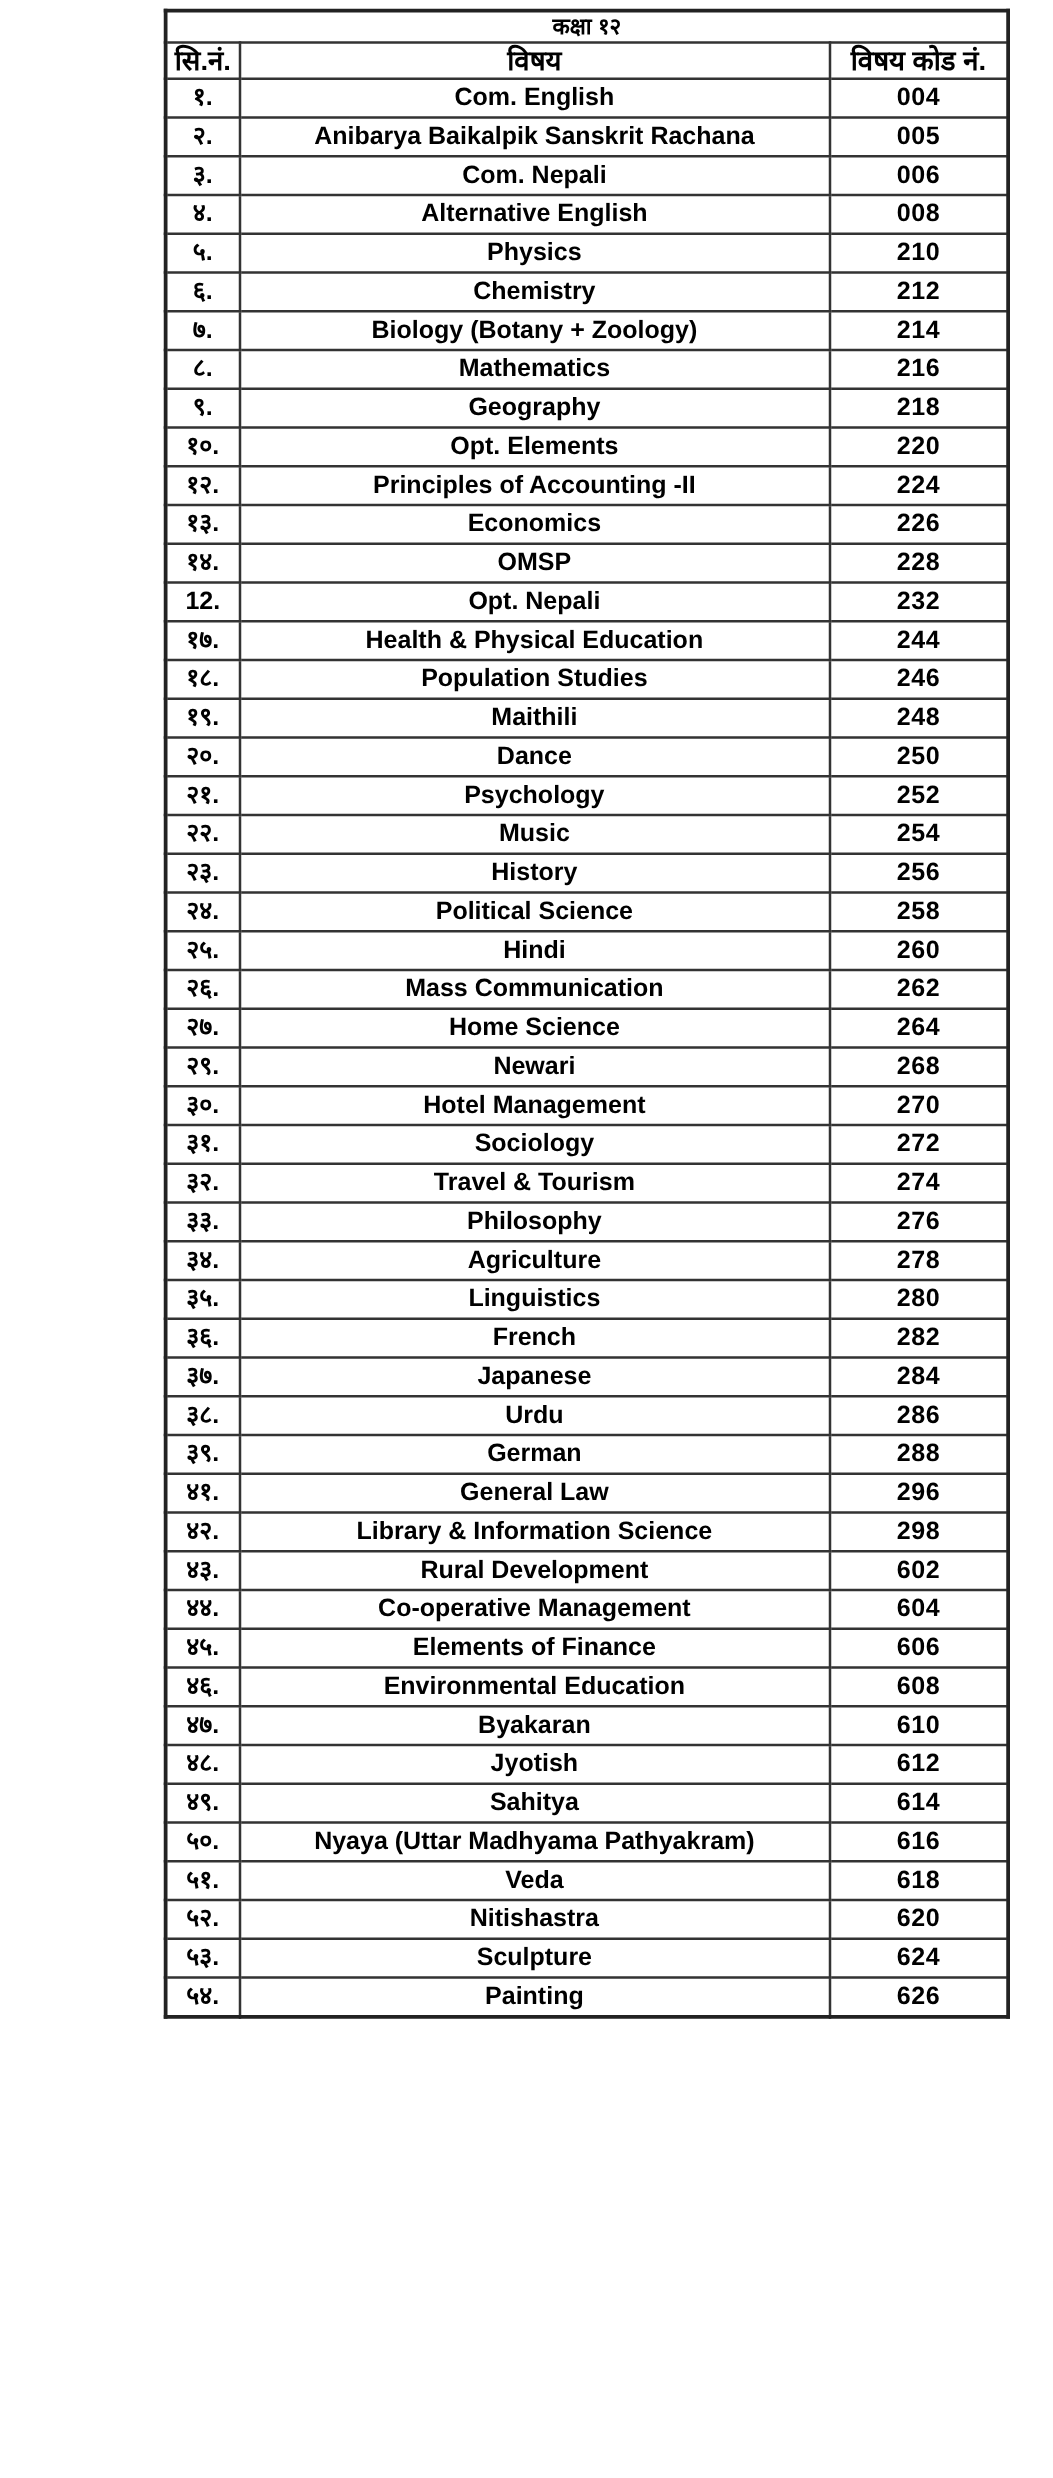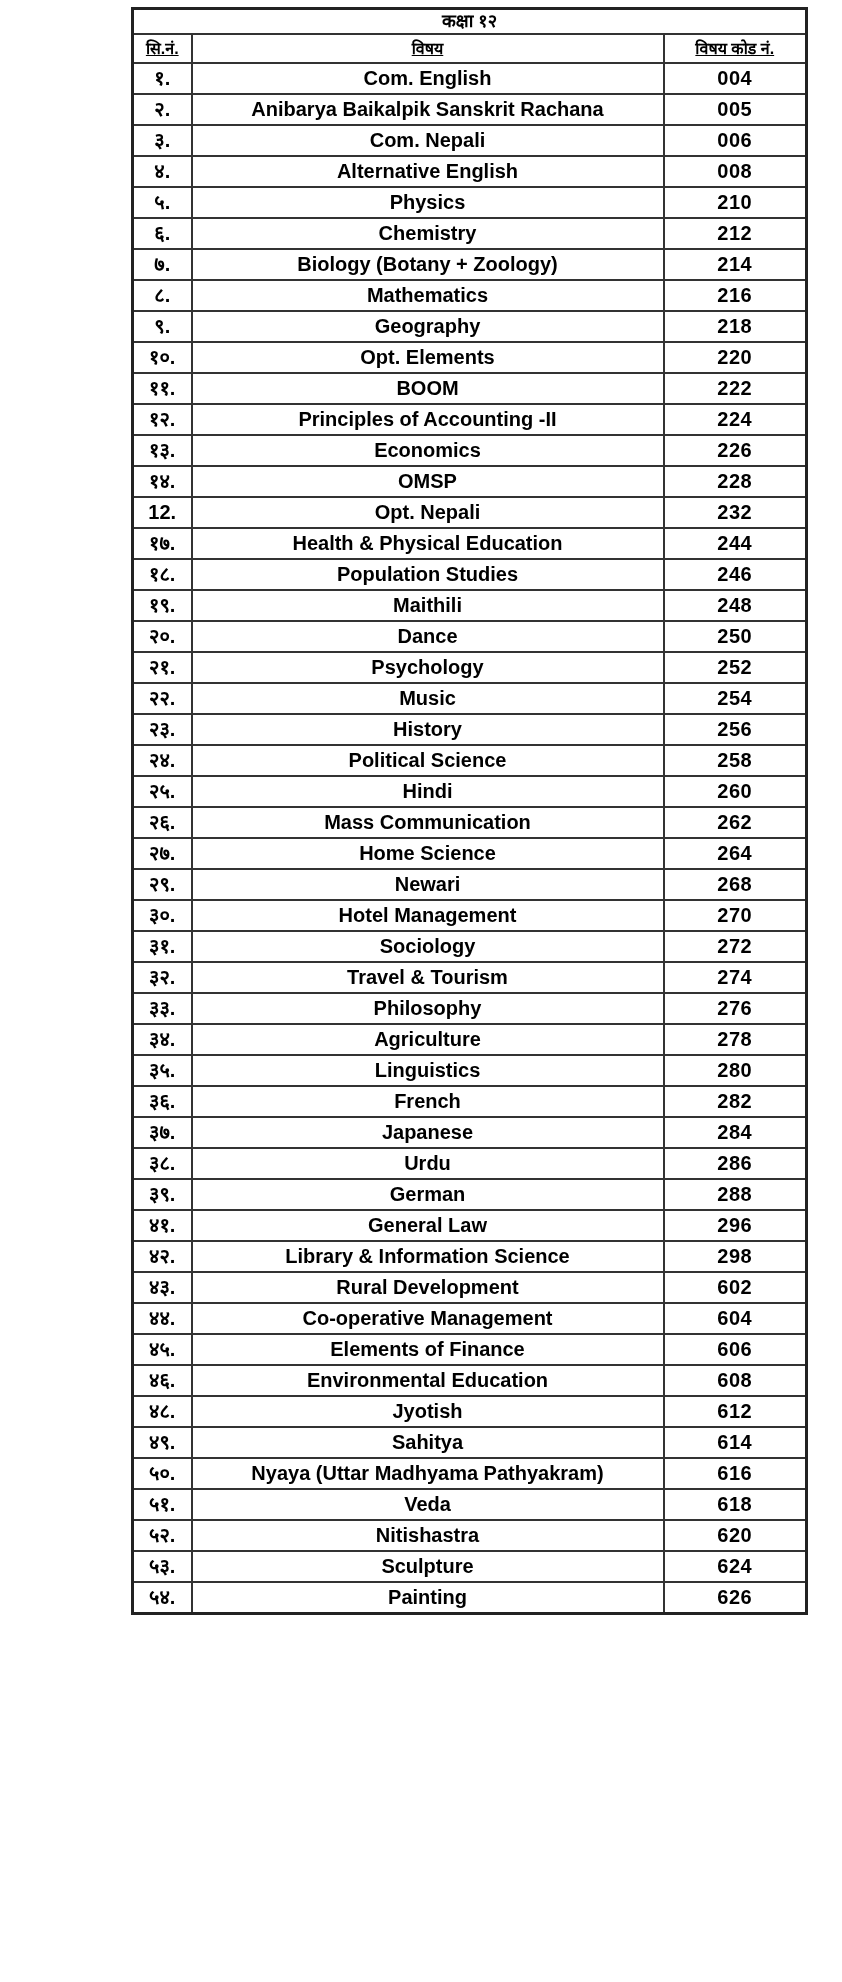--- a/index.html
+++ b/index.html
@@ -36,23 +36,22 @@
     overflow:hidden;
     white-space:nowrap;
   }
   th.title{
     height:23px;
     font-size:18px;
     line-height:23px;
   }
   tr.header-row th{
     height:27px;
-    font-size:16px;
+    font-size:22px;
     line-height:27px;
-    text-decoration:underline;
   }
   th.col-sn, td.sn{
     text-align:left;
     padding-left:9px;
   }
   td.sn{
     font-size:19px;
   }
   table.subjects td{
     height:29px;
@@ -128,25 +127,20 @@
           <td class="sn">९.</td>
           <td class="subject">Geography</td>
           <td class="code">218</td>
         </tr>
         <tr>
           <td class="sn">१०.</td>
           <td class="subject">Opt. Elements</td>
           <td class="code">220</td>
         </tr>
         <tr>
-          <td class="sn">११.</td>
-          <td class="subject">BOOM</td>
-          <td class="code">222</td>
-        </tr>
-        <tr>
           <td class="sn">१२.</td>
           <td class="subject">Principles of Accounting -II</td>
           <td class="code">224</td>
         </tr>
         <tr>
           <td class="sn">१३.</td>
           <td class="subject">Economics</td>
           <td class="code">226</td>
         </tr>
         <tr>
@@ -291,20 +285,25 @@
         </tr>
         <tr>
           <td class="sn">४५.</td>
           <td class="subject">Elements of Finance</td>
           <td class="code">606</td>
         </tr>
         <tr>
           <td class="sn">४६.</td>
           <td class="subject">Environmental Education</td>
           <td class="code">608</td>
+        </tr>
+        <tr>
+          <td class="sn">४७.</td>
+          <td class="subject">Byakaran</td>
+          <td class="code">610</td>
         </tr>
         <tr>
           <td class="sn">४८.</td>
           <td class="subject">Jyotish</td>
           <td class="code">612</td>
         </tr>
         <tr>
           <td class="sn">४९.</td>
           <td class="subject">Sahitya</td>
           <td class="code">614</td>

